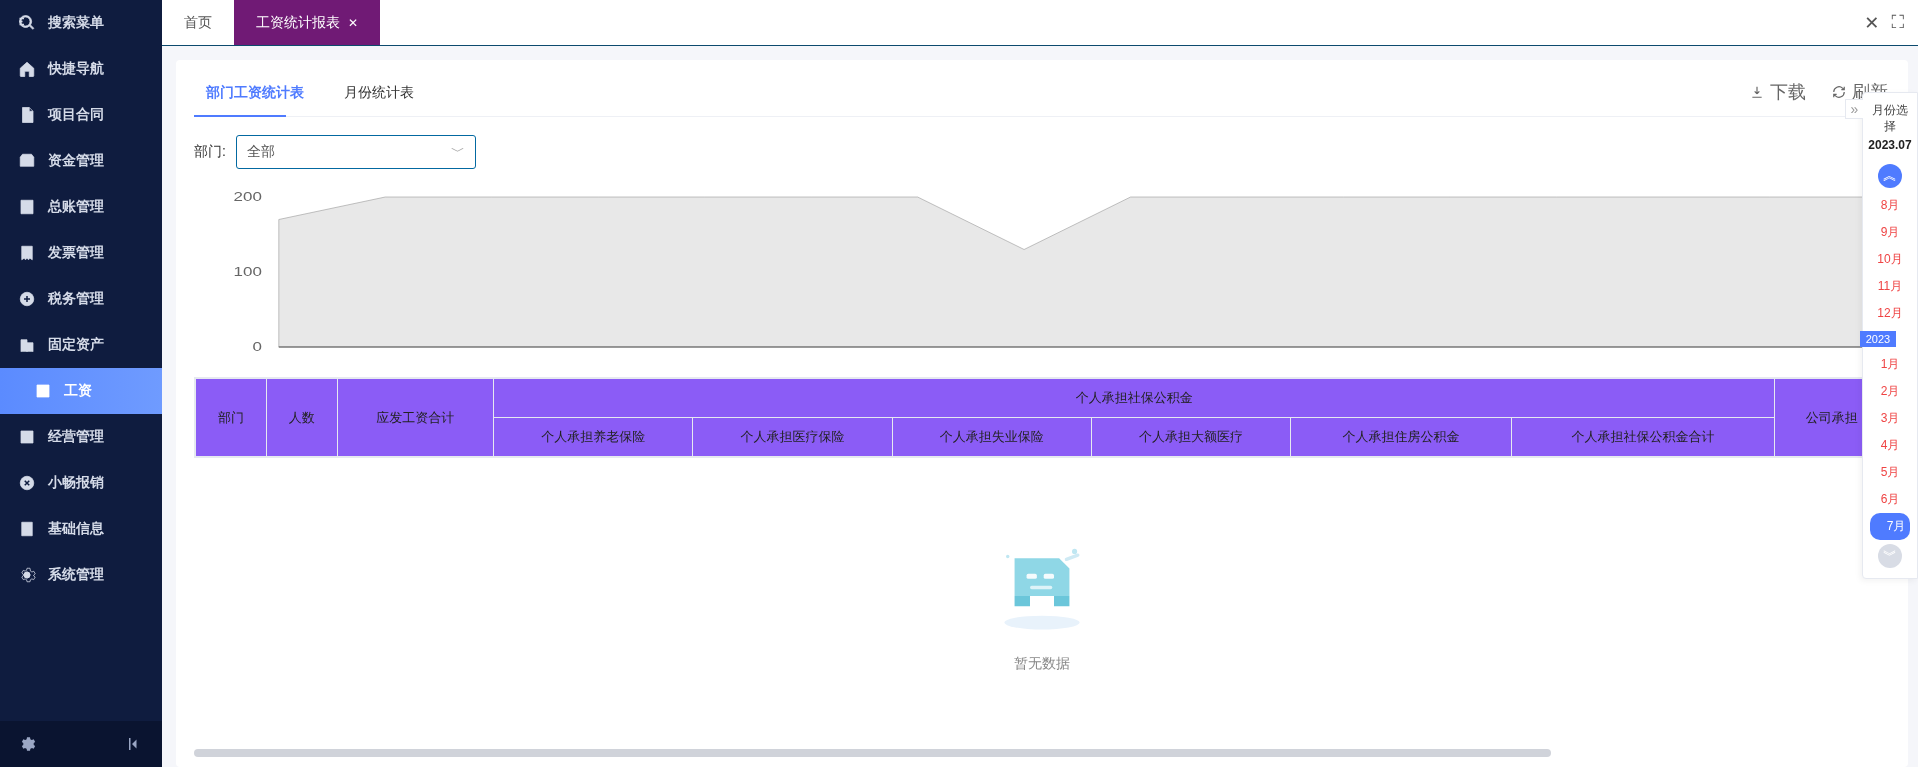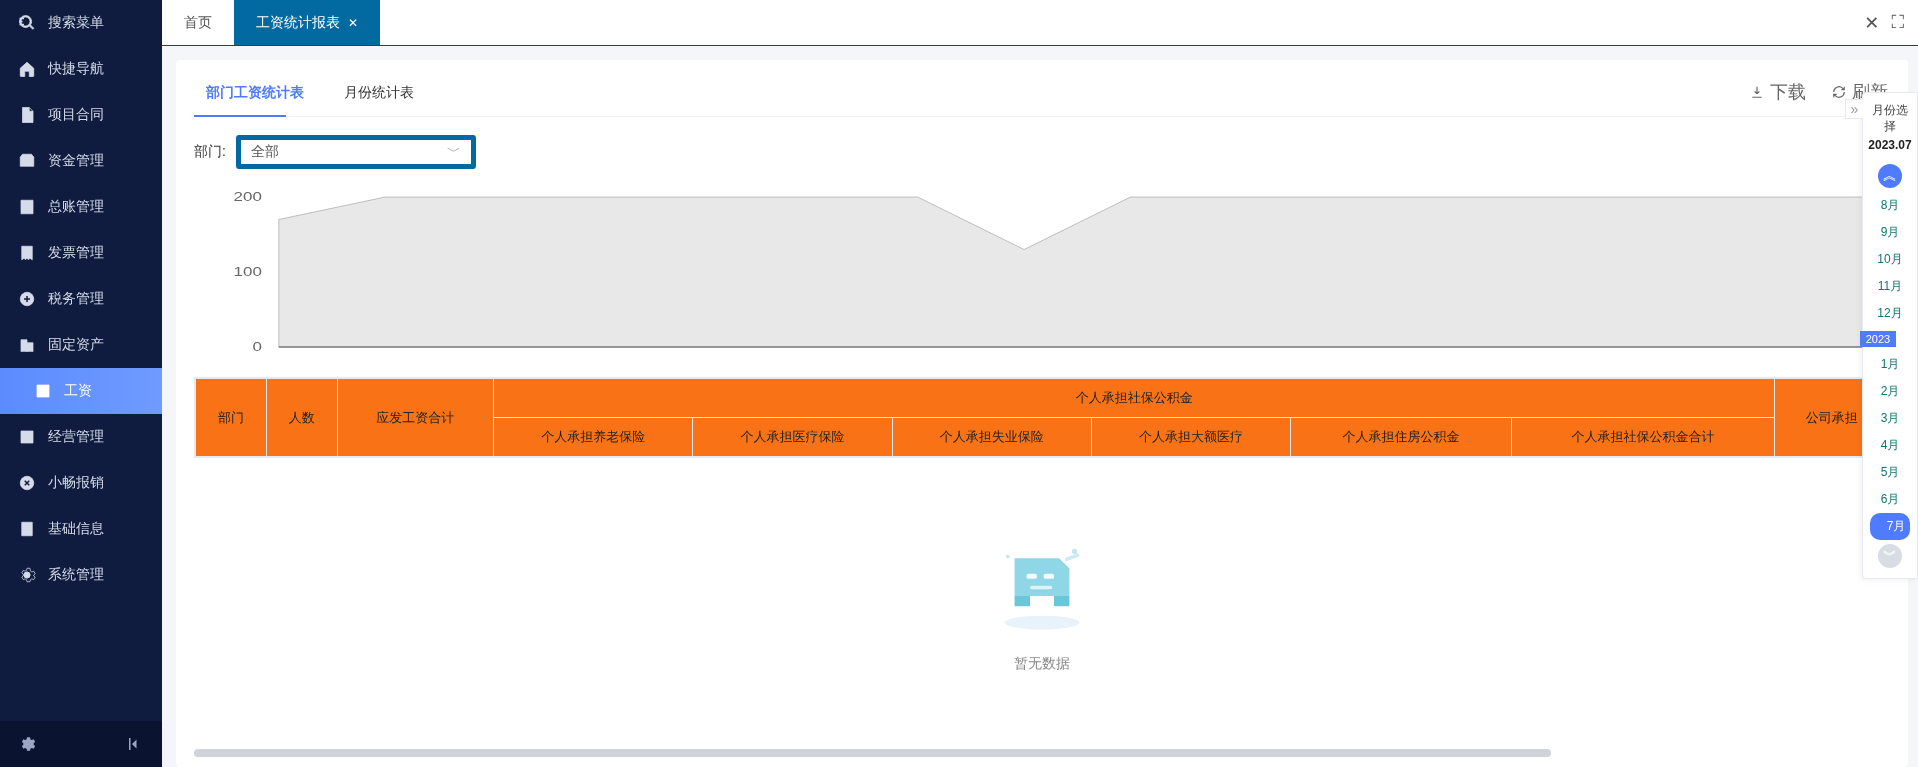--- a/index.html
+++ b/index.html
@@ -2,82 +2,82 @@
 <html><head>
 <meta charset="utf-8">
 <style>
   * { box-sizing: border-box; margin: 0; padding: 0; }
   html, body { width: 100%; height: 100%; font-family: "Microsoft YaHei", Arial, sans-serif; font-size: 14px; color: #333; overflow: hidden; }
   body { display: flex; background: #f5f6fa; }
 
   
   .sidebar { width: 162px; height: 100%; background: #0f1c3f; display: flex; flex-direction: column; position: relative; }
   .sidebar-items { flex: 1; overflow-y: auto; }
-  .sidebar-item { display: flex; align-items: flex-start; gap: 12px; padding: 14px 18px; color: #d5dbe8; cursor: pointer; }
+  .sidebar-item { display: flex; align-items: flex-start; gap: 12px; padding: 14px 18px; color: #d5dbe8; cursor: pointer; font-weight: bold; }
   .sidebar-item.active { background: linear-gradient(90deg,#5b8bff,#6f9bff); color: #fff; padding-left: 34px; }
   .sidebar-item .icon { width: 18px; height: 18px; flex: 0 0 18px; fill: currentColor; stroke: currentColor; }
   .sidebar-footer { height: 46px; background: #0a1430; display: flex; align-items: center; justify-content: space-between; padding: 0 18px; color: #9aa6c4; }
   .sidebar-footer .icon { width: 18px; height: 18px; fill: currentColor; cursor: pointer; }
 
   
   .main { flex: 1; height: 100%; display: flex; flex-direction: column; background: #f5f6fa; min-width: 0; }
 
   
   .tabsrow { height: 46px; background: #fff; display: flex; align-items: stretch; border-bottom: 1px solid #0c4a6e; position: relative; }
   .tab { display: flex; align-items: center; padding: 0 22px; color: #555; cursor: pointer; gap: 8px; }
-  .tab.active { background: #0369a1; color: #fff; }
+  .tab.active { background: #701a75; color: #fff; }
   .tab .close { font-size: 12px; }
   .tabsrow .right-controls { margin-left: auto; display: flex; align-items: center; gap: 12px; padding-right: 14px; color: #666; }
   .tabsrow .right-controls .btn { cursor: pointer; font-size: 18px; color: #555; }
 
   
   .page { flex: 1; padding: 14px 10px 0 14px; min-height: 0; }
   .panel { background: #fff; border-radius: 4px; height: 100%; padding: 16px 18px 8px; display: flex; flex-direction: column; position: relative; }
 
   
   .subtabs { display: flex; gap: 40px; border-bottom: 1px solid #eef0f5; position: relative; }
   .subtab { padding: 8px 0 14px; color: #333; cursor: pointer; }
   .subtab.active { color: #4f7bff; font-weight: 600; margin-left: 12px; }
   .subtab.active::after { content: ""; position: absolute; left: 0; bottom: -1px; width: 92px; height: 2px; background: #4f7bff; }
   .panel-actions { position: absolute; right: 20px; top: 20px; display: flex; gap: 26px; color: #666; }
   .panel-actions .act { display: flex; align-items: center; gap: 6px; cursor: pointer; font-size: 18px; }
 
   
   .filterrow { display: flex; align-items: center; gap: 10px; margin-top: 18px; }
-  .select { min-width: 240px; height: 34px; border: 5px solid #0369a1; border-radius: 3px; display: flex; align-items: center; justify-content: space-between; padding: 0 10px; color: #555; cursor: pointer; }
+  .select { min-width: 240px; height: 34px; border: 1px solid #0369a1; border-radius: 3px; display: flex; align-items: center; justify-content: space-between; padding: 0 10px; color: #555; cursor: pointer; }
   .select .chev { color: #aaa; }
 
   
   .chart { margin-top: 18px; height: 180px; position: relative; }
   .chart svg { width: 100%; height: 100%; }
   .ytick { font-size: 12px; fill: #666; text-anchor: end; }
   .areafill { fill: #e8e8e8; stroke: #999; stroke-width: 0.5; }
 
   
   .tablewrap { margin-top: 10px; overflow-x: auto; border: 1px solid #e6e9f0; }
   table.data { min-width: 1560px; width: 100%; border-collapse: collapse; background: #f6f8fb; }
-  table.data th { border: 1px solid #e6e9f0; padding: 10px 8px; font-weight: 500; color: #222; font-size: 13px; background: #f97316; white-space: nowrap; }
+  table.data th { border: 1px solid #e6e9f0; padding: 10px 8px; font-weight: 500; color: #222; font-size: 13px; background: #8b5cf6; white-space: nowrap; }
 
   
   .empty { flex: 1; display: flex; flex-direction: column; align-items: center; justify-content: center; gap: 16px; color: #888; min-height: 180px; }
   .empty svg { width: 120px; height: 110px; }
 
   
   .hscroll { height: 12px; margin-top: 4px; background: transparent; position: relative; }
   .hscroll .thumb { position: absolute; left: 0; top: 2px; height: 8px; width: 80%; background: #d0d3da; border-radius: 8px; }
 
   
   .monthpanel { position: fixed; right: 0; top: 92px; width: 56px; background: #fff; border: 1px solid #e6e9f0; border-radius: 4px 0 0 4px; display: flex; flex-direction: column; align-items: center; padding: 10px 4px; gap: 4px; box-shadow: -2px 2px 6px rgba(0,0,0,0.05); z-index: 20; }
   .monthpanel .collapse { position: absolute; left: -18px; top: 6px; width: 18px; height: 20px; background: #fff; border: 1px solid #e6e9f0; border-right: none; display:flex; align-items:center; justify-content:center; color:#999; cursor:pointer; }
   .monthpanel .hdr { font-size: 12px; color: #444; text-align: center; line-height: 1.3; }
   .monthpanel .cur { font-weight: 700; color: #222; margin-bottom: 6px; }
   .monthpanel .nav { width: 24px; height: 24px; border-radius: 50%; display: flex; align-items: center; justify-content: center; cursor: pointer; }
   .monthpanel .nav.up { background: #4f7bff; color: #fff; }
   .monthpanel .nav.down { background: #d8dce5; color: #fff; }
-  .monthpanel .mitem { width: 40px; text-align: center; padding: 5px 0; font-size: 12px; color: #0f766e; cursor: pointer; border-radius: 10px; position: relative; }
+  .monthpanel .mitem { width: 40px; text-align: center; padding: 5px 0; font-size: 12px; color: #ef4444; cursor: pointer; border-radius: 10px; position: relative; }
   .monthpanel .mitem.sel { background: #4f7bff; color: #fff; padding-left: 12px; }
   .monthpanel .yearbadge { background: #4f7bff; color: #fff; font-size: 11px; padding: 2px 6px; border-radius: 0; position: relative; left: -12px; }
 
   
   ::-webkit-scrollbar { height: 10px; }
   ::-webkit-scrollbar-thumb { background: #d0d3da; border-radius: 8px; }
 </style>
 </head>
 <body>
 

